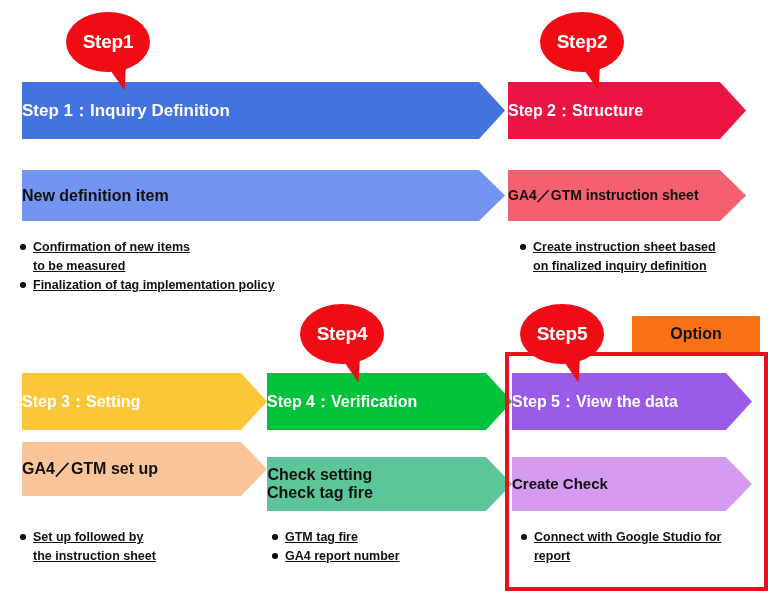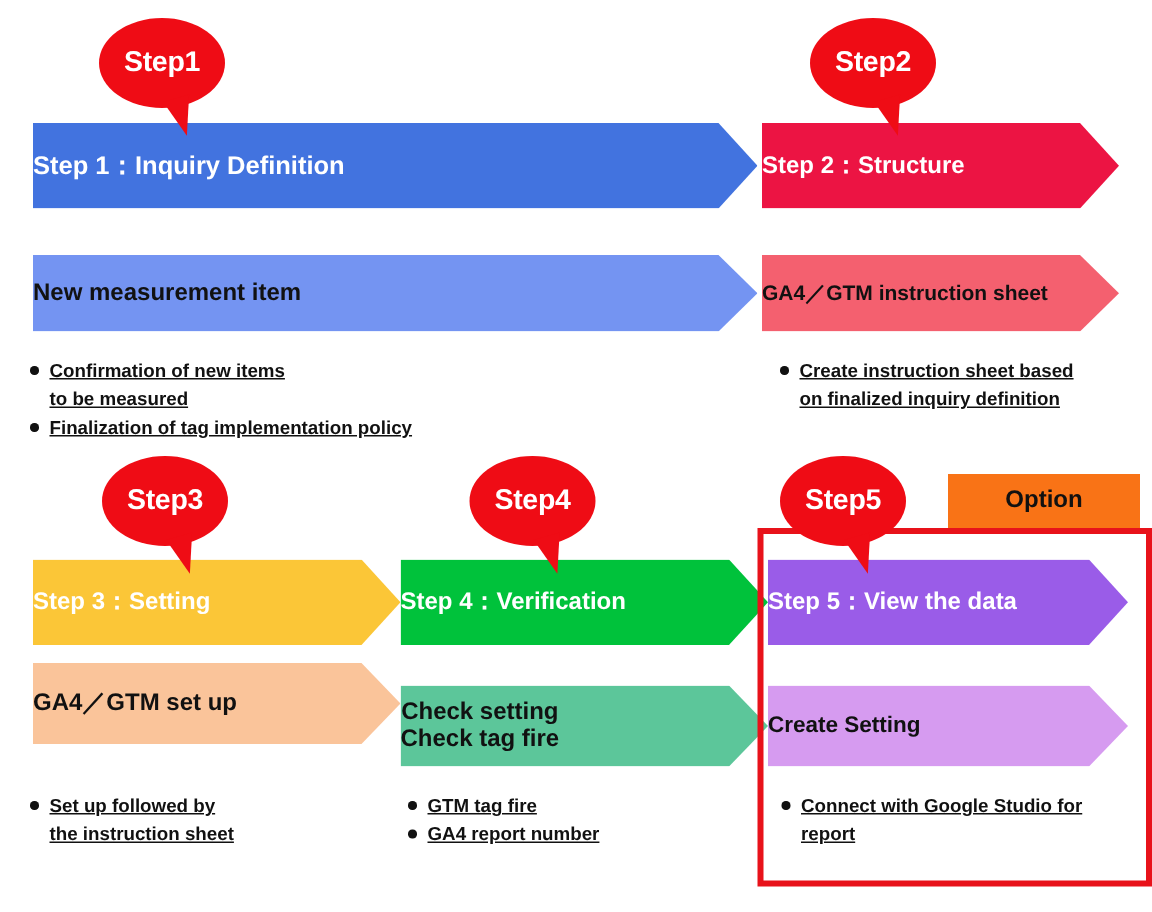--- a/index.html
+++ b/index.html
@@ -96,21 +96,21 @@
 
   <div class="band shape-arrow" style="left:22px;top:82px;width:483px;height:57px;background:#4273df;color:#ffffff;font-size:17px;">
     <span>Step 1：Inquiry Definition</span>
   </div>
 
   <div class="band shape-arrow" style="left:508px;top:82px;width:238px;height:57px;background:#ec1443;color:#ffffff;font-size:16px;">
     <span>Step 2：Structure</span>
   </div>
 
   <div class="band shape-arrow" style="left:22px;top:170px;width:483px;height:51px;background:#7494f2;color:#111111;font-size:16px;">
-    <span>New measurement item</span>
+    <span>New definition item</span>
   </div>
 
   <div class="band shape-arrow" style="left:508px;top:170px;width:238px;height:51px;background:#f4606f;color:#111111;font-size:14px;">
     <span>GA4／GTM instruction sheet</span>
   </div>
 
   <div class="bullets" style="left:20px;top:238px;width:330px;">
     <div class="li">Confirmation of new items
 to be measured</div>
     <div class="li">Finalization of tag implementation policy</div>
@@ -140,21 +140,21 @@
   <div class="band shape-arrow" style="left:22px;top:442px;width:245px;height:54px;background:#fac49a;color:#111111;font-size:16px;">
     <span>GA4／GTM set up</span>
   </div>
 
   <div class="band shape-arrow" style="left:267px;top:457px;width:245px;height:54px;background:#5cc69a;color:#111111;font-size:16px;">
     <span>Check setting
 Check tag fire</span>
   </div>
 
   <div class="band shape-arrow" style="left:512px;top:457px;width:240px;height:54px;background:#d69bf0;color:#111111;font-size:15px;">
-    <span>Create Setting</span>
+    <span>Create Check</span>
   </div>
 
   <div class="bullets" style="left:20px;top:528px;width:235px;">
     <div class="li">Set up followed by
 the instruction sheet</div>
   </div>
 
   <div class="bullets" style="left:272px;top:528px;width:230px;">
     <div class="li">GTM tag fire</div>
     <div class="li">GA4 report number</div>
@@ -167,26 +167,22 @@
   <div class="bubble" style="left:66px;top:12px;width:84px;height:60px;">
     <span>Step1</span>
     <span class="tail"></span>
   </div>
 
   <div class="bubble" style="left:540px;top:12px;width:84px;height:60px;">
     <span>Step2</span>
     <span class="tail"></span>
   </div>
 
-  <div class="bubble" style="left:68px;top:304px;width:84px;height:60px;">
-    <span>Step3</span>
-    <span class="tail"></span>
-  </div>
 
-  <div class="bubble" style="left:313px;top:304px;width:84px;height:60px;">
+  <div class="bubble" style="left:300px;top:304px;width:84px;height:60px;">
     <span>Step4</span>
     <span class="tail"></span>
   </div>
 
   <div class="bubble" style="left:520px;top:304px;width:84px;height:60px;">
     <span>Step5</span>
     <span class="tail"></span>
   </div>
 
 </div>

